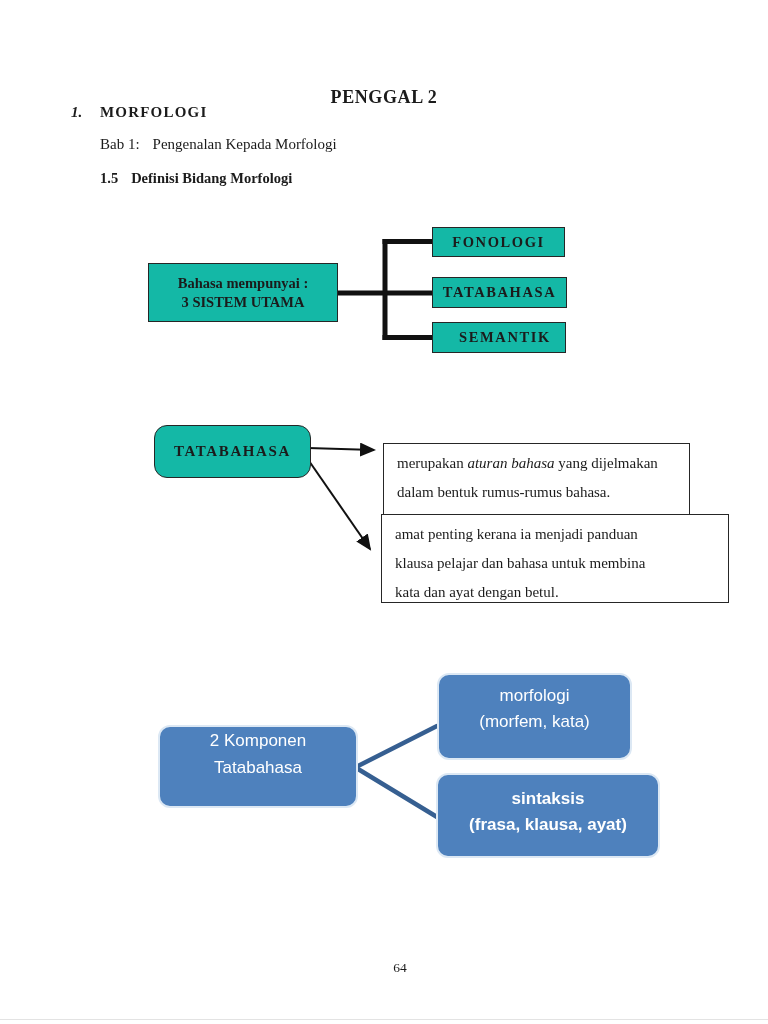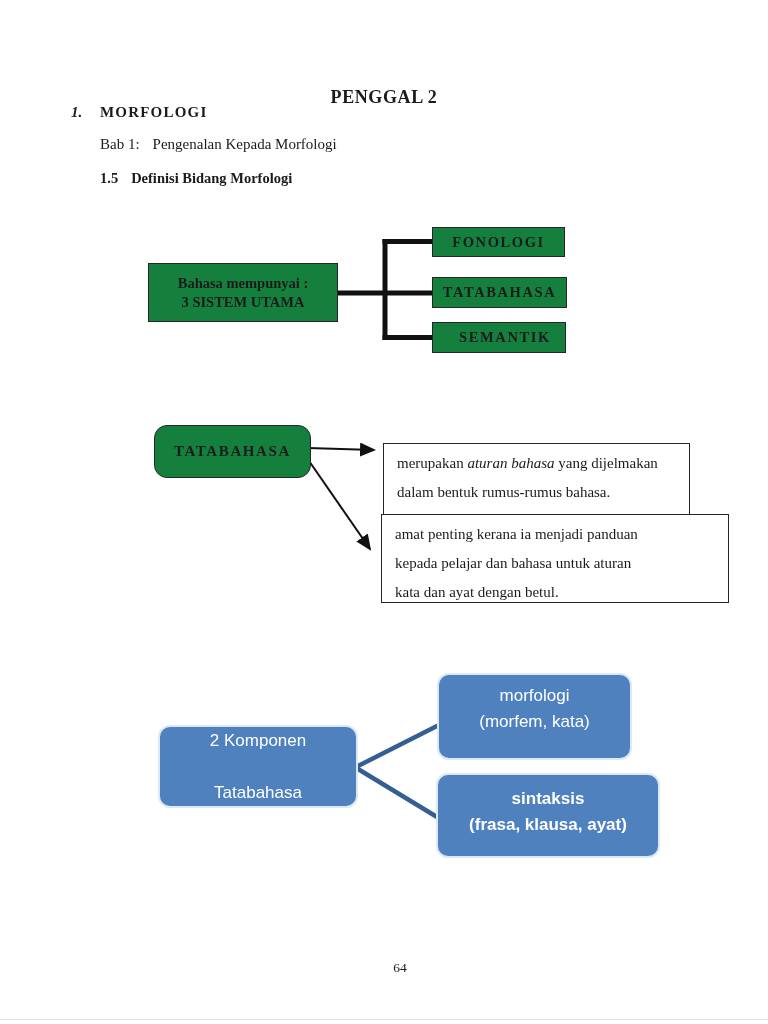--- a/index.html
+++ b/index.html
@@ -42,21 +42,21 @@
   svg.overlay {
     position: absolute; top: 0; left: 0;
     width: 768px; height: 1024px;
     z-index: 1;
     pointer-events: none;
   }
 
   
   .plainbox {
     position: absolute;
-    background: #15803d;
+    background: #14b8a6;
     border: 1.4px solid #262626;
     display: flex; align-items: center; justify-content: center;
     z-index: 2;
     box-sizing: border-box;
   }
   .sistem-source {
     left: 148px; top: 263px; width: 190px; height: 59px;
     flex-direction: column;
     font-weight: bold; font-size: 14.5px; line-height: 19px;
     text-align: center;
@@ -99,21 +99,21 @@
     color: #ffffff;
     font-family: "Liberation Sans", sans-serif;
     font-size: 17px;
     text-align: center;
     box-sizing: border-box;
     z-index: 2;
     line-height: 26px;
   }
   .komp-source {
     left: 158px; top: 725px; width: 200px; height: 83px;
-    display: flex; flex-direction: column; align-items: center; justify-content: space-between;
+    display: flex; flex-direction: column; align-items: center; justify-content: flex-start;
     line-height: 27px;
   }
   .komp-morfologi { left: 437px; top: 673px; width: 195px; height: 87px; padding-top: 8px; }
   .komp-sintaksis { left: 436px; top: 773px; width: 224px; height: 85px; padding-top: 11px; font-weight: bold; }
 
   
   .page-number {
     top: 960px; left: 0; width: 768px;
     text-align: center;
     font-size: 13.5px;
@@ -168,21 +168,21 @@
   <div class="plainbox sistem-target t-tatabahasa">TATABAHASA</div>
   <div class="plainbox sistem-target t-semantik">SEMANTIK</div>
 
   <div class="plainbox round-source">TATABAHASA</div>
   <div class="textbox def-box">
     <div class="line"><span>merupakan </span><span class="italic">aturan bahasa</span><span> yang dijelmakan</span></div>
     <div class="line">dalam bentuk rumus-rumus bahasa.</div>
   </div>
   <div class="textbox imp-box">
     <div class="line">amat penting kerana ia menjadi panduan</div>
-    <div class="line">kepada pelajar dan bahasa untuk aturan</div>
+    <div class="line">klausa pelajar dan bahasa untuk membina</div>
     <div class="line">kata dan ayat dengan betul.</div>
   </div>
 
   <div class="bluebox komp-source">
     <div>2 Komponen</div>
     <div>Tatabahasa</div>
   </div>
   <div class="bluebox komp-morfologi">
     <div>morfologi</div>
     <div>(morfem, kata)</div>

